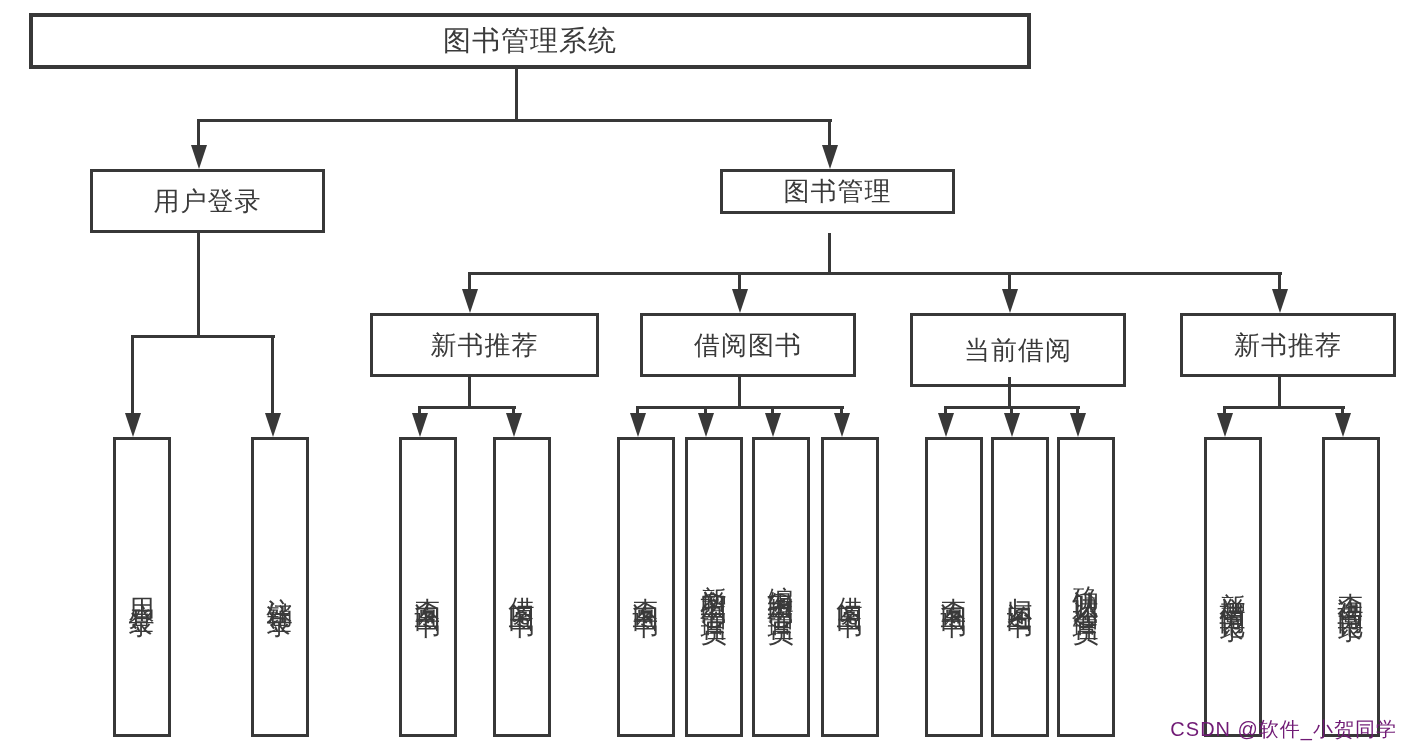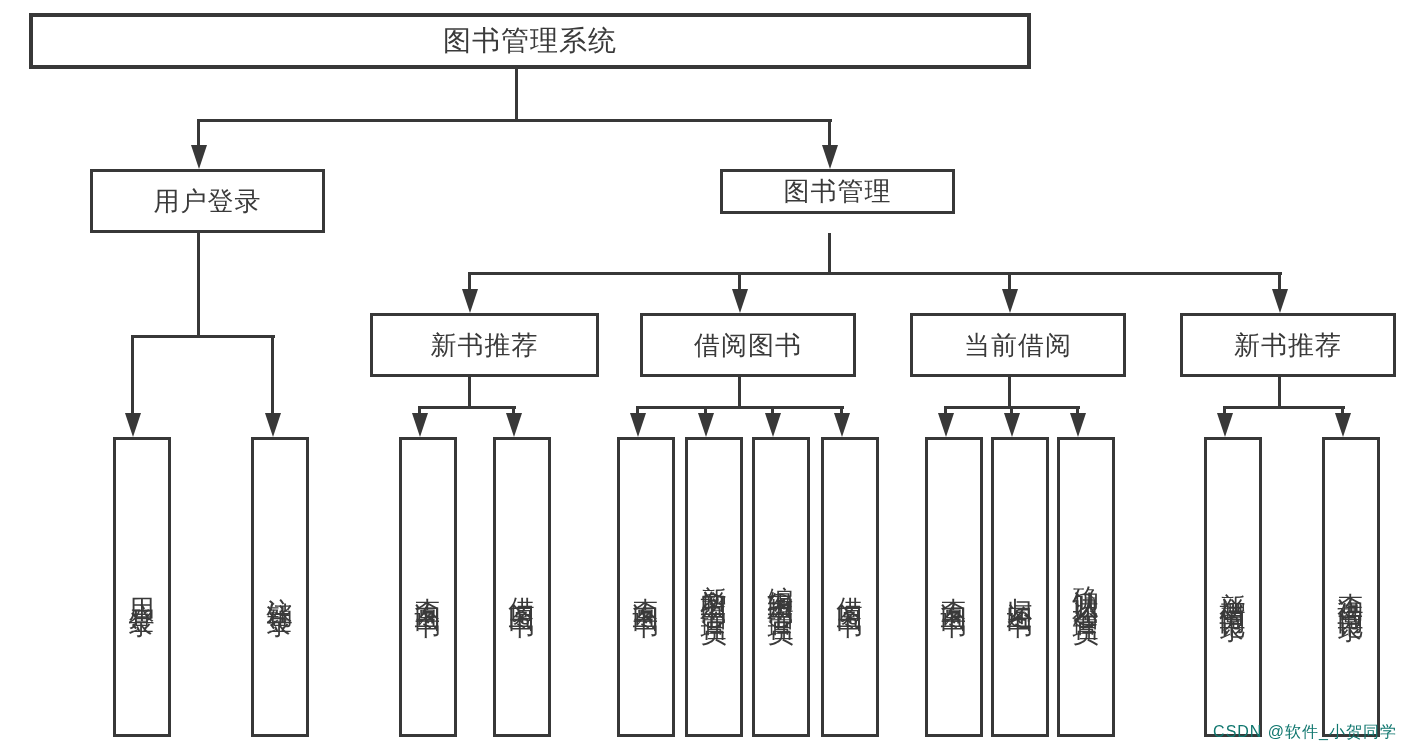--- a/index.html
+++ b/index.html
@@ -38,22 +38,22 @@
     width:0;height:0;
     border-left:8px solid transparent;
     border-right:8px solid transparent;
     border-top:24px solid #383838;
     transform:translateX(-50%);
   }
   .watermark{
     position:absolute;
     right:8px;
     bottom:4px;
-    font-size:16px;
-    color:#0f766e;
+    font-size:20px;
+    color:#701a75;
     letter-spacing:1px;
     z-index:5;
     white-space:nowrap;
   }
 </style>
 </head>
 <body>
 
 <div id="stage">
 
@@ -92,21 +92,21 @@
   <div class="arrow" style="left:1010px;top:289px;"></div>
   <div class="line" style="left:1278px;top:272px;width:3px;height:19px;"></div>
   <div class="arrow" style="left:1280px;top:289px;"></div>
 
   <div class="box" style="left:362px;top:313px;width:229px;height:64px;">
     <span class="hlabel">新书推荐</span>
   </div>
   <div class="box" style="left:632px;top:313px;width:216px;height:64px;">
     <span class="hlabel">借阅图书</span>
   </div>
-  <div class="box" style="left:902px;top:313px;width:216px;height:64px;">
+  <div class="box" style="left:902px;top:313px;width:216px;height:74px;">
     <span class="hlabel">当前借阅</span>
   </div>
   <div class="box" style="left:1172px;top:313px;width:216px;height:64px;">
     <span class="hlabel">新书推荐</span>
   </div>
 
   <div class="line" style="left:468px;top:377px;width:3px;height:31px;"></div>
   <div class="line" style="left:418px;top:406px;width:98px;height:3px;"></div>
   <div class="line" style="left:418px;top:406px;width:3px;height:12px;"></div>
   <div class="arrow" style="left:420px;top:413px;"></div>

